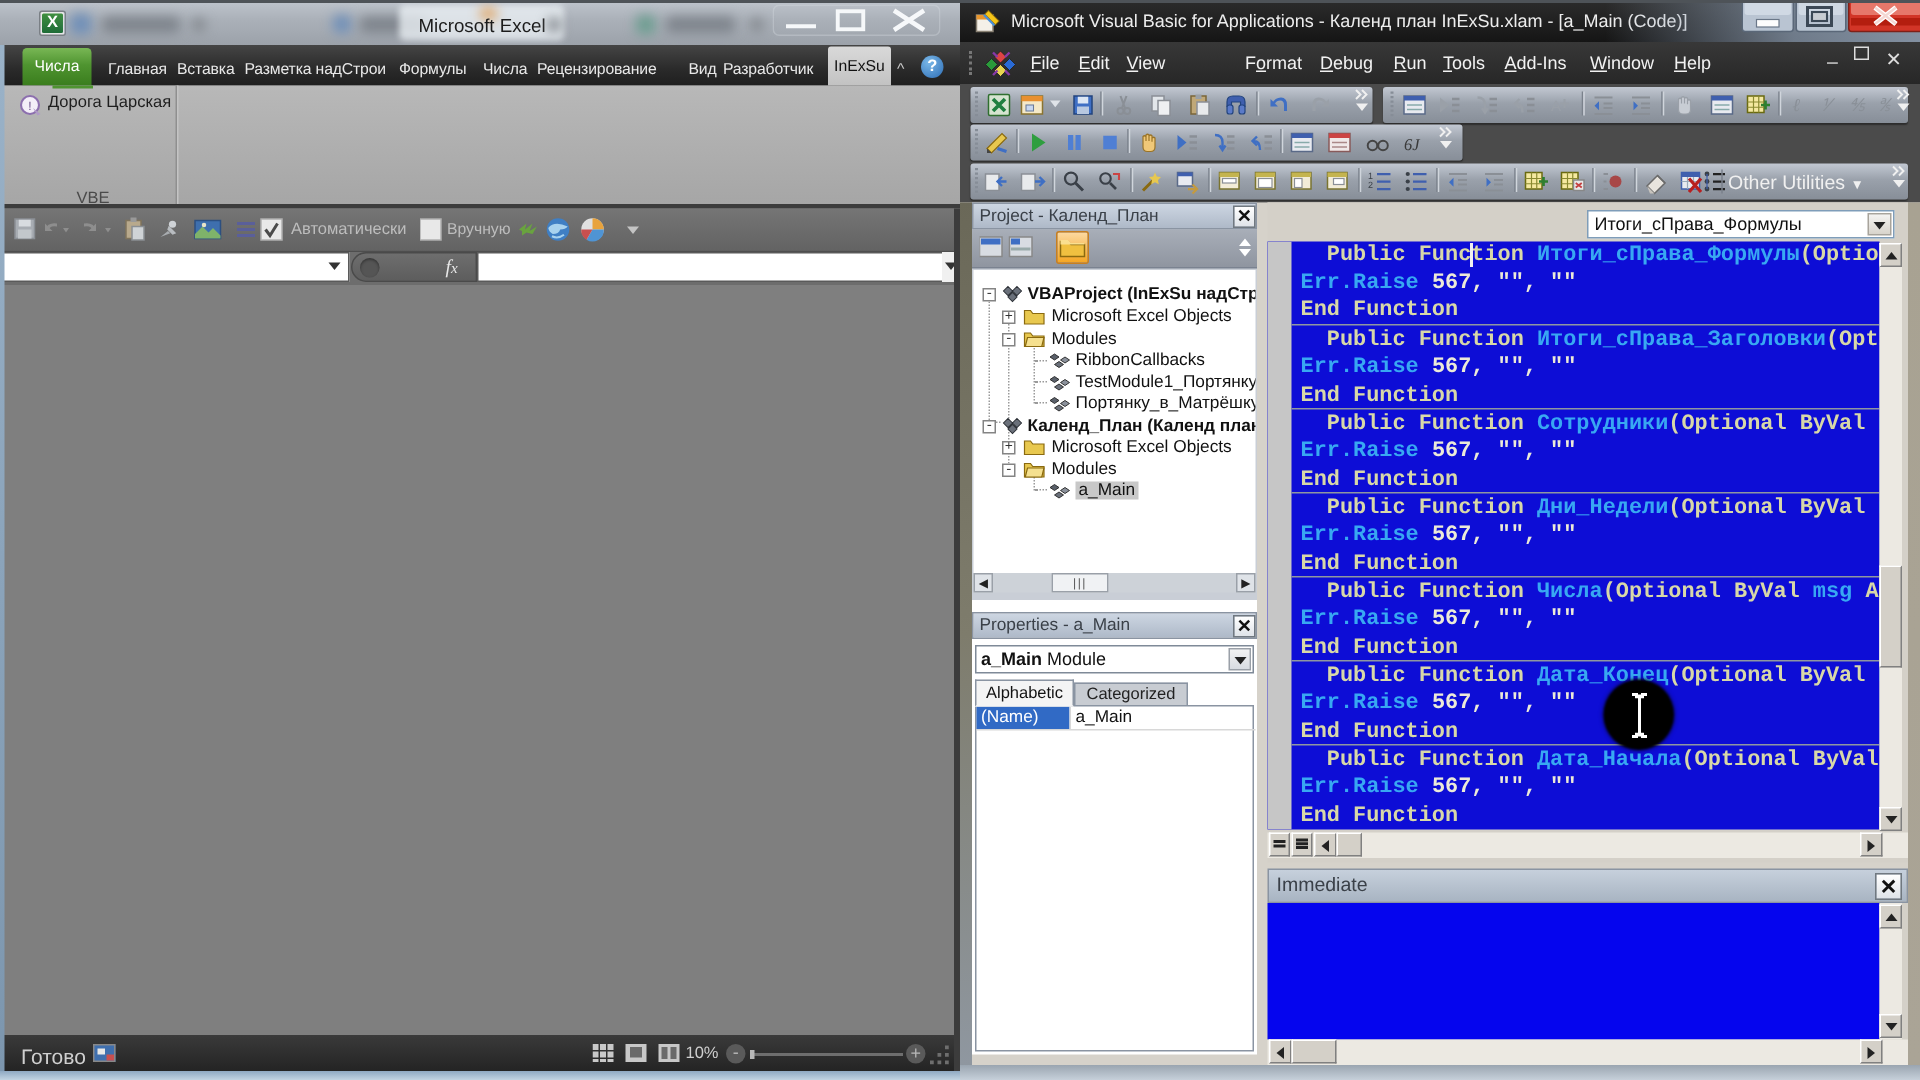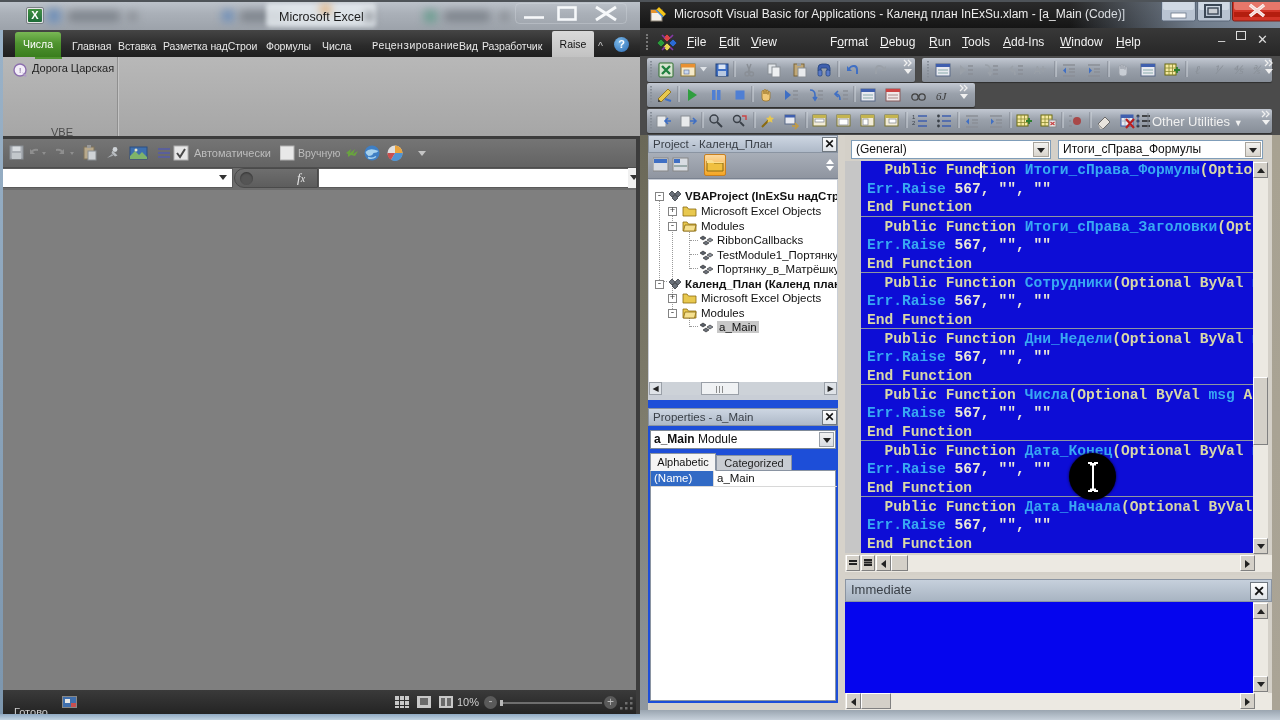--- a/index.html
+++ b/index.html
@@ -40,21 +40,21 @@
 .tbar { position:absolute; height:24px; border-radius:2px;
   background:linear-gradient(#c2c8d2, #9aa1ab 45%, #878e98); box-shadow:0 1px 1px rgba(0,0,0,.4); }
 #vb-client { position:absolute; left:0; top:135px; width:640px; height:575px; background:#d6d2ca; }
 
 #vb-lb { position:absolute; left:0; top:135px; width:8px; height:575px;
   background:linear-gradient(#6a6858,#7e7c6c 50%, #8f97a0); }
 #vb-rb { position:absolute; left:632px; top:135px; width:8px; height:575px;
   background:linear-gradient(#a8a292,#aaa496); }
 
 #proj { position:absolute; left:8px; top:135px; width:190px; height:265px; background:#c9ced6; }
-#props { position:absolute; left:8px; top:400px; width:190px; height:303px; background:#1d4ed8; }
+#props { position:absolute; left:8px; top:400px; width:190px; height:303px; background:#ffffff; }
 
 #codewin { position:absolute; left:205px; top:135px; width:427px; height:440px; background:#d4d0c8; }
 #immwin { position:absolute; left:205px; top:579px; width:427px; height:131px; background:#d4d0c8; }
 #vb-bottom { position:absolute; left:0; top:710px; width:640px; height:10px;
   background:linear-gradient(#9aa5b0,#c6d0da); }
 .vmenu { top:7px; font-size:12px; color:#f2f2f2; }
 .cmbtn { position:absolute; right:1px; top:1px; width:16px; height:15px;
   background:linear-gradient(#f4f3f1,#d8d4cc); border:1px solid #a8a49c; }
 .cmarr { margin:5px auto 0; width:0; height:0; border-left:4px solid transparent;
   border-right:4px solid transparent; border-top:5px solid #222; }
@@ -104,24 +104,24 @@
         </g>
       </svg>
     </div>
     <div id="xl-tabs"></div>
     <div id="tab-file">Числа</div>
     <div class="xtab" style="left:72px;">Главная</div>
     <div class="xtab" style="left:118px;">Вставка</div>
     <div class="xtab" style="left:163px;">Разметка надСтрои</div>
     <div class="xtab" style="left:266px;">Формулы</div>
     <div class="xtab" style="left:322px;">Числа</div>
-    <div class="xtab" style="left:372px;font-family:Liberation Mono, monospace;">Рецензирование</div>
+    <div class="xtab" style="left:358px;">Рецензирование</div>
     <div class="xtab" style="left:459px;">Вид</div>
     <div class="xtab" style="left:482px;">Разработчик</div>
-    <div id="tab-inexsu">Raise</div>
+    <div id="tab-inexsu">InExSu</div>
     <div class="xtab" style="left:598px;color:#c8c8c8;">^</div>
     <div class="abs" style="left:614px;top:37px;width:15px;height:15px;border-radius:50%;background:radial-gradient(circle at 35% 30%, #7ab8e8, #2d6db5);color:#fff;font-size:11px;font-weight:bold;text-align:center;line-height:15px;">?</div>
     <div id="xl-ribbon">
       <div class="abs" style="left:35px;top:0px;width:27px;height:2px;background:#4f9430;"></div>
       <svg class="abs" style="left:13px;top:6px;" width="15" height="15" viewBox="0 0 15 15">
         <circle cx="7" cy="7" r="6" fill="#f3eef8" stroke="#8c6fae" stroke-width="1.4"></circle>
         <text x="7" y="10" font-size="8" text-anchor="middle" fill="#6a4f8a" font-family="Liberation Sans">!</text>
         <path d="M9 9 L14 13 L12 14 Z" fill="#b09ac8"></path>
       </svg>
       <div class="abs" style="left:32px;top:5px;color:#1e1e1e;font-size:11px;">Дорога Царская</div>
@@ -186,21 +186,21 @@
         <div class="abs" style="left:5px;top:3px;width:13px;height:13px;border-radius:50%;background:#555;box-shadow:inset 0 1px 2px rgba(0,0,0,0.4);"></div>
         <div class="abs" style="left:62px;top:1px;color:#e8e8e8;font-size:13px;font-style:italic;font-family:'Liberation Serif',serif;">f<span style="font-size:10px;">x</span></div>
       </div>
       <div class="abs" style="left:318px;top:0px;width:312px;height:20px;background:#fff;border:1px solid #5a5a5a;"></div>
       <div class="abs" style="left:628px;top:0px;width:12px;height:20px;background:#f0f0f0;">
         <div class="abs" style="left:2px;top:7px;width:0;height:0;border-left:4px solid transparent;border-right:4px solid transparent;border-top:5px solid #333;"></div>
       </div>
     </div>
     <div id="xl-grid"></div>
     <div id="xl-status">
-      <div class="abs" style="left:14px;top:16px;color:#cfcfcf;font-size:11px;">Готово</div>
+      <div class="abs" style="left:14px;top:6px;color:#cfcfcf;font-size:14px;">Готово</div>
       <div class="abs" style="left:62px;top:6px;width:15px;height:12px;background:#3f6fae;border:1px solid #888;">
         <div class="abs" style="left:2px;top:2px;width:5px;height:4px;background:#e8e8e8;"></div>
         <div class="abs" style="left:8px;top:6px;width:5px;height:4px;background:#c84f4f;"></div>
       </div>
       <svg class="abs" style="left:395px;top:5px;" width="60" height="14" viewBox="0 0 60 14">
         <g fill="#c8c8c8">
           <rect x="0" y="1" width="4" height="4"></rect>
             <rect x="5" y="1" width="4" height="4"></rect>
             <rect x="10" y="1" width="4" height="4"></rect>
           <rect x="0" y="6" width="4" height="4"></rect>
@@ -785,25 +785,20 @@
       <div class="abs" style="left:2px;top:70px;width:186px;height:231px;background:#fff;border:1px solid #8a94a2;">
         <div class="abs" style="left:0px;top:0px;width:62px;height:15px;background:#316ac5;color:#fff;font-size:11.5px;padding:1px 0 0 3px;">(Name)</div>
         <div class="abs" style="left:66px;top:1px;color:#111;font-size:11.5px;">a_Main</div>
         <div class="abs" style="left:0;top:15px;width:186px;height:1px;background:#d8d8d8;"></div>
         <div class="abs" style="left:62px;top:0;width:1px;height:15px;background:#d8d8d8;"></div>
       </div>
     </div>
 
     <div id="codewin">
       <div class="abs" style="left:0;top:0;width:427px;height:5px;background:#d4d0c8;"></div>
-      <div class="abs" style="left:6px;top:5px;width:200px;height:19px;background:#fff;border:1px solid #7f9db9;font-size:12px;color:#111;padding:1px 0 0 4px;">(General)
-        <div class="cmbtn">
-            <div class="cmarr"></div>
-          </div>
-      </div>
       <div class="abs" style="left:213px;top:5px;width:205px;height:19px;background:#fff;border:1px solid #7f9db9;font-size:12px;color:#111;padding:1px 0 0 4px;">Итоги_сПрава_Формулы
         <div class="cmbtn">
             <div class="cmarr"></div>
           </div>
       </div>
       <div id="codearea" class="abs" style="left:0;top:26px;width:408px;height:392px;background:#0d0dd6;overflow:hidden;">
         <div class="abs" style="left:0;top:0;width:16px;height:392px;background:#c6c6c6;"></div>
         <div class="cl" style="top:0px;">  Public Function <span class="cy">Итоги_сПрава_Формулы</span>(Optio</div>
         <div class="cl" style="top:18.5px;"><span class="cy">Err.Raise</span> <span class="cw">567, "", ""</span></div>
         <div class="cl" style="top:37px;">End Function</div>

